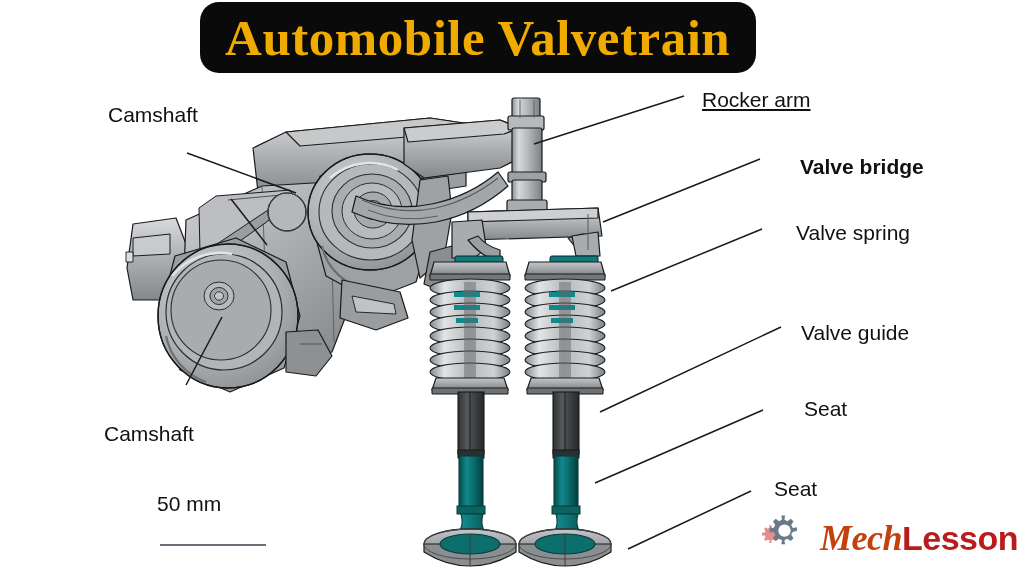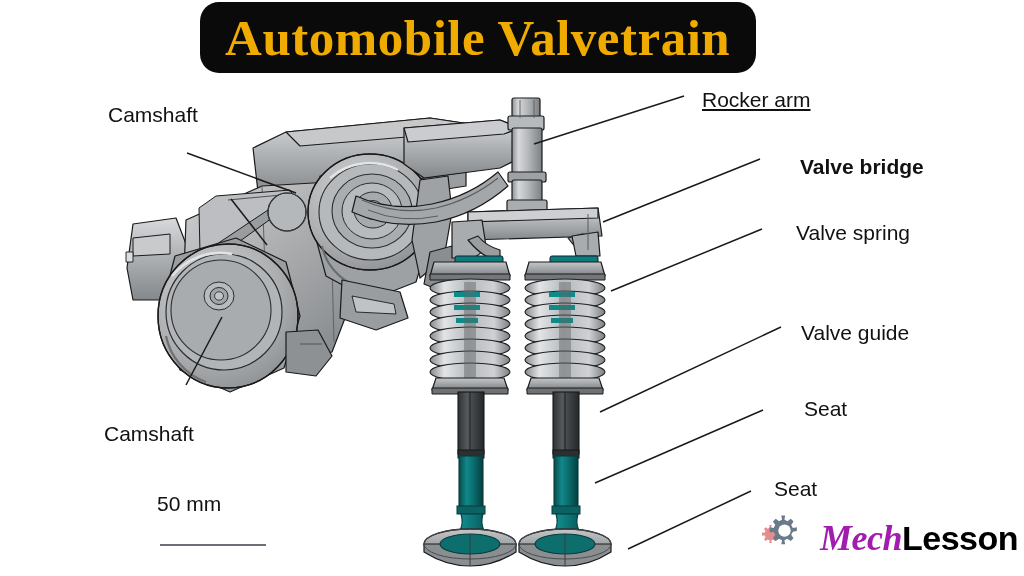--- a/index.html
+++ b/index.html
@@ -73,28 +73,28 @@
   #logo-word {
     font-size: 0;
     line-height: 1;
     margin-left: 2px;
   }
   #logo-mech {
     font-family: "Liberation Serif", "DejaVu Serif", serif;
     font-style: italic;
     font-weight: bold;
     font-size: 36px;
-    color: #a21caf;
+    color: #c2410c;
     letter-spacing: -0.5px;
   }
   #logo-lesson {
     font-family: "Liberation Sans", sans-serif;
     font-weight: bold;
     font-size: 34px;
-    color: #000000;
+    color: #b91c1c;
     letter-spacing: -0.5px;
   }
 
   
   #drawing {
     position: absolute;
     left: 0;
     top: 0;
     width: 1024px;
     height: 576px;

